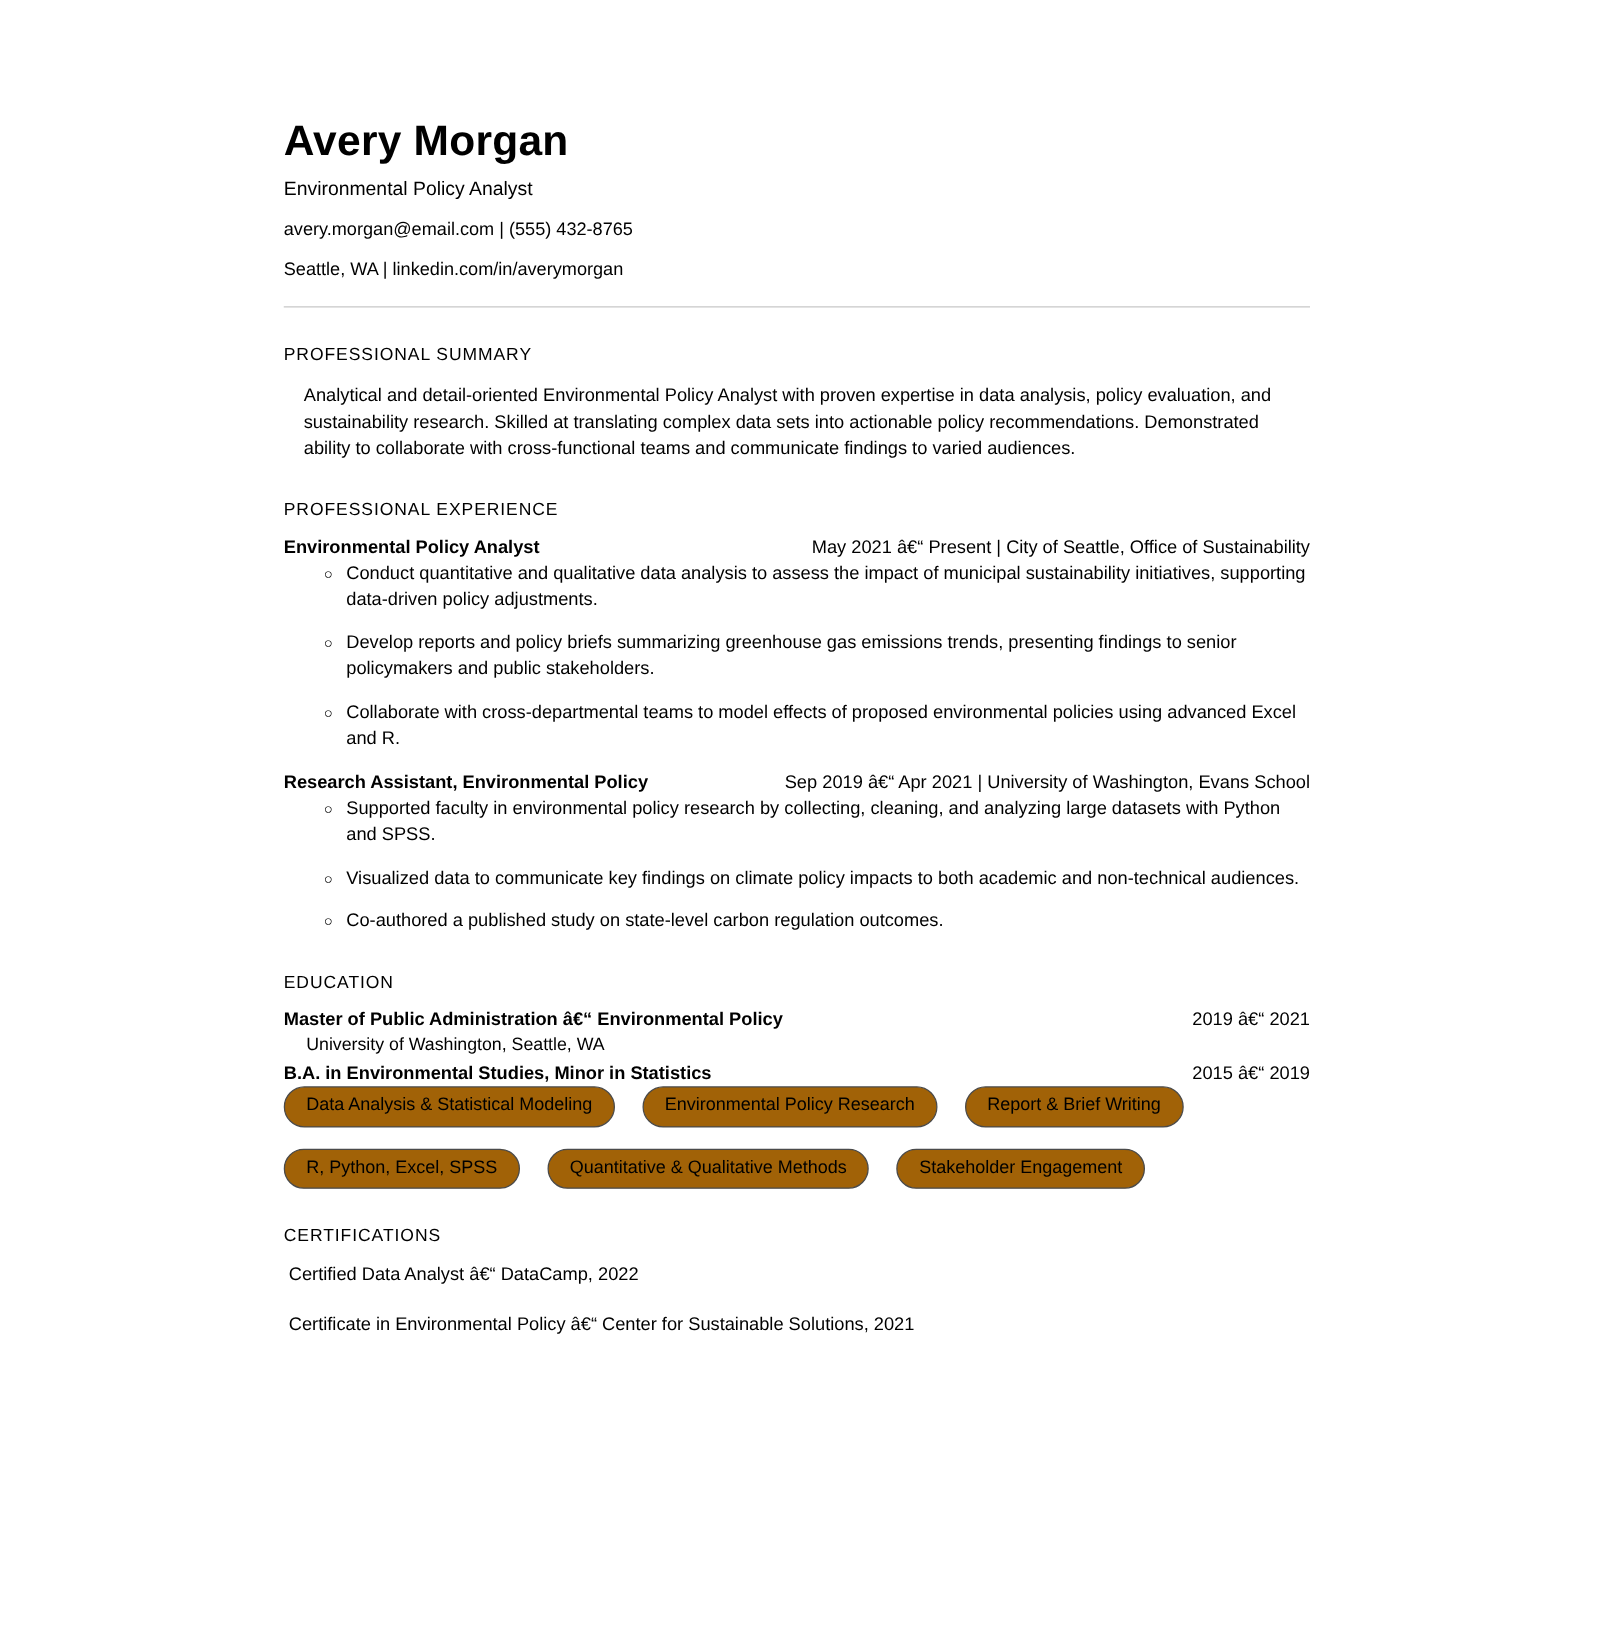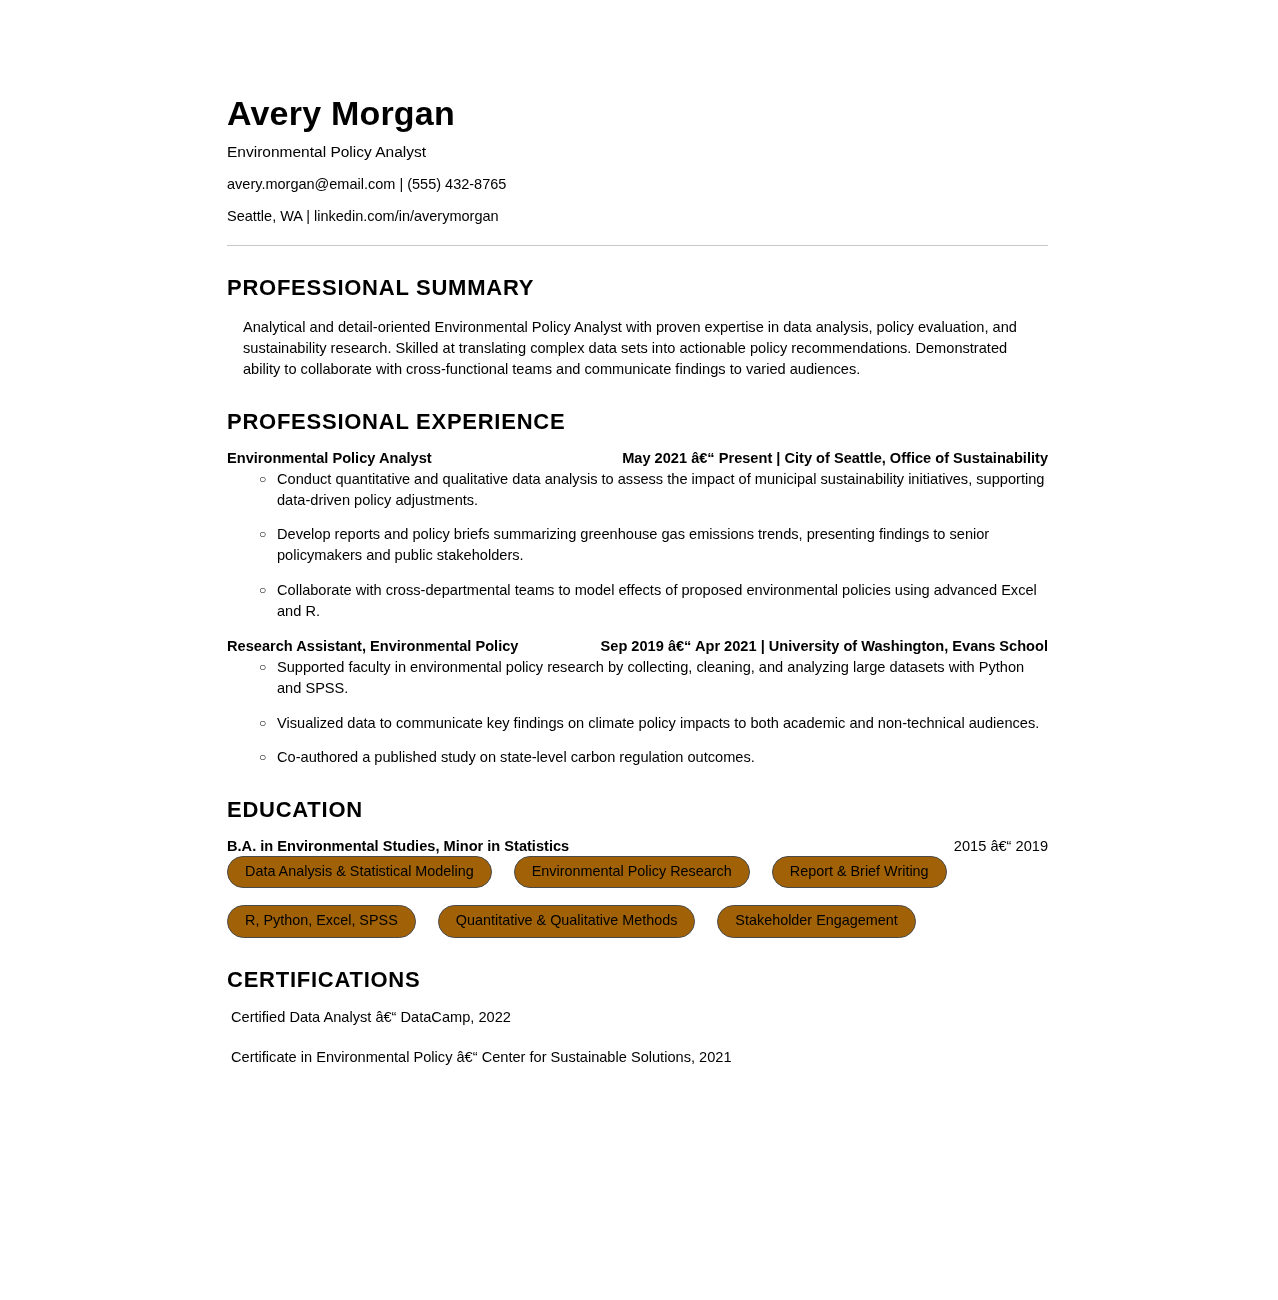--- a/index.html
+++ b/index.html
@@ -47,22 +47,22 @@
   .rule {
     height: 1px;
     background: #c8c8c8;
     margin: 18px 0 0 0;
     width: 821px;
   }
 
   
   .section { margin-top: 0; }
   .section-title {
-    font-size: 22px;
-    font-weight: bold;
+    font-size: 14px;
+    font-weight: normal;
     letter-spacing: 0.75px;
     margin: 29px 0 14px 0;
   }
 
   .summary-text {
     font-size: 14.6px;
     line-height: 1.45;
     margin: 16px;
     max-width: 821px;
   }
@@ -75,21 +75,21 @@
     align-items: baseline;
     font-size: 14.6px;
     line-height: 1.3;
     width: 821px;
   }
   .job-title {
     font-weight: bold;
     white-space: nowrap;
   }
   .job-meta {
-    font-weight: bold;
+    font-weight: normal;
     text-align: right;
     white-space: nowrap;
   }
   ul.bullets {
     list-style: none;
     margin: 1px 0 0 0;
     padding: 0 0 0 32px;
   }
   ul.bullets li {
     position: relative;
@@ -118,21 +118,21 @@
     line-height: 1.3;
     width: 821px;
   }
   .edu-degree { font-weight: bold; }
   .edu-dates { font-weight: normal; white-space: nowrap; }
   .edu-school {
     font-size: 14.2px;
     line-height: 1.35;
     margin: 1px 0 4px 18px;
   }
-  .edu-item + .edu-item { margin-top: 16px; font-style: italic; }
+  .edu-item + .edu-item { margin-top: 4px; }
 
   
   .skills-wrap {
     display: flex;
     flex-wrap: wrap;
     gap: 17px 22px;
     max-width: 790px;
   }
   .skill-pill {
     border: 1px solid #4a4a4a;
@@ -195,20 +195,27 @@
           <li><span class="marker">○</span><span>Supported faculty in environmental policy research by collecting, cleaning, and analyzing large datasets with Python and SPSS.</span></li>
           <li><span class="marker">○</span><span>Visualized data to communicate key findings on climate policy impacts to both academic and non-technical audiences.</span></li>
           <li><span class="marker">○</span><span>Co-authored a published study on state-level carbon regulation outcomes.</span></li>
         </ul>
       </div>
     </div>
 
     <div class="section">
       <div class="section-title">EDUCATION</div>
 
+      <div class="edu-item">
+        <div class="edu-row">
+          <span class="edu-degree">Master of Public Administration â€“ Environmental Policy</span>
+          <span class="edu-dates">2019 â€“ 2021</span>
+        </div>
+        <div class="edu-school">University of Washington, Seattle, WA</div>
+      </div>
 
       <div class="edu-item">
         <div class="edu-row">
           <span class="edu-degree">B.A. in Environmental Studies, Minor in Statistics</span>
           <span class="edu-dates">2015 â€“ 2019</span>
         </div>
       </div>
     </div>
 
     <div class="section">

